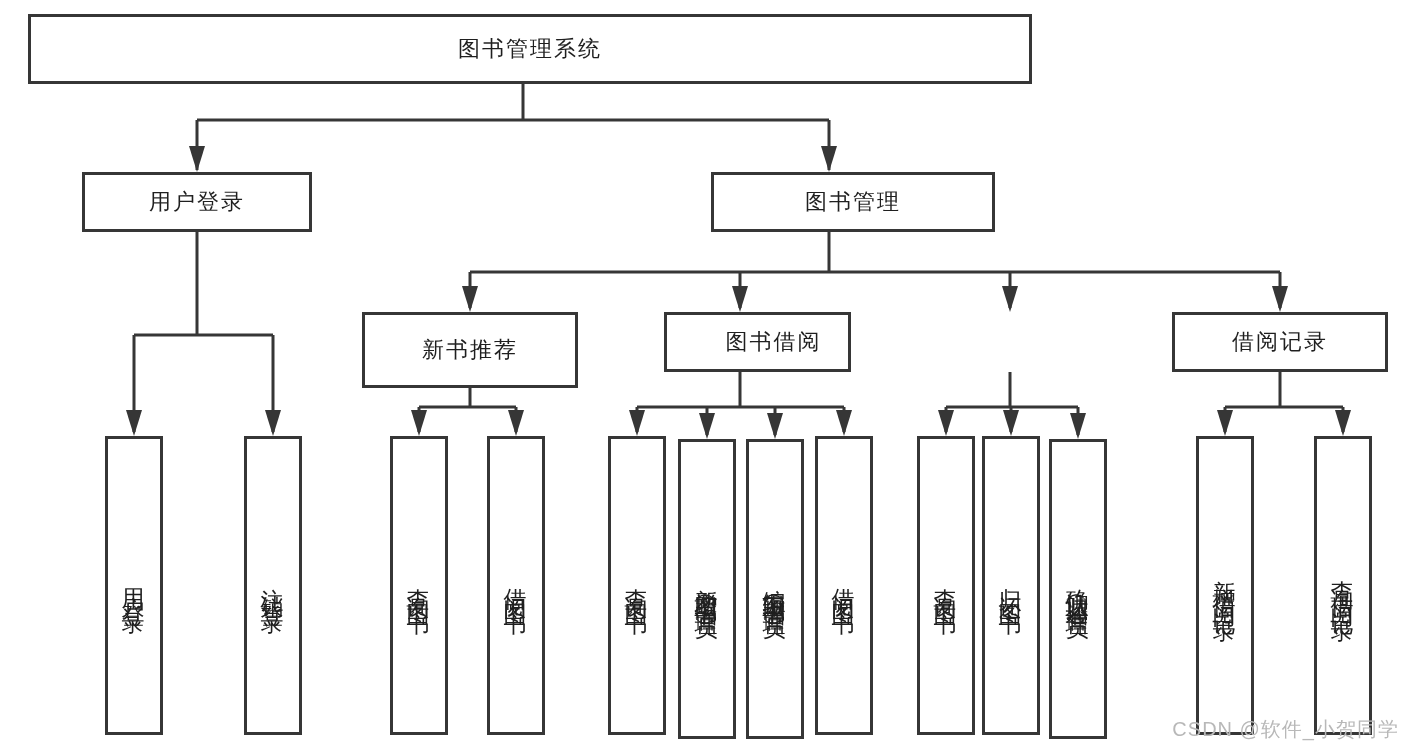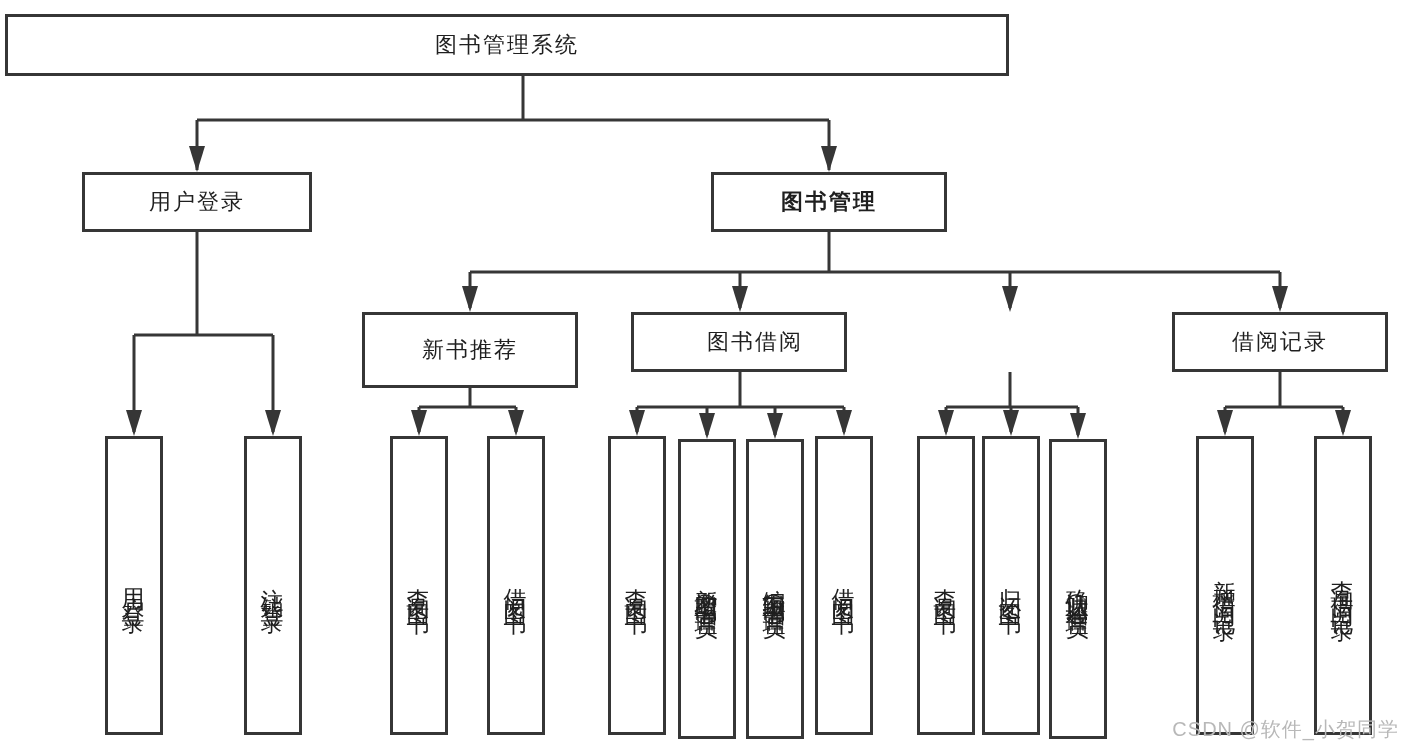--- a/index.html
+++ b/index.html
@@ -63,27 +63,27 @@
     <path d="M1010 372 V407 M946 407 H1078 M946 407 V432 M1011 407 V432 M1078 407 V435"></path>
     <polygon points="938,410 954,410 946,436"></polygon>
     <polygon points="1003,410 1019,410 1011,436"></polygon>
     <polygon points="1070,413 1086,413 1078,439"></polygon>
 
     <path d="M1280 372 V407 M1225 407 H1343 M1225 407 V432 M1343 407 V432"></path>
     <polygon points="1217,410 1233,410 1225,436"></polygon>
     <polygon points="1335,410 1351,410 1343,436"></polygon>
   </svg>
 
-  <div class="node" style="left:5px; top:14px; width:1004px; height:62px;">图书管理系统</div>
+  <div class="node" style="left:28px; top:14px; width:1004px; height:70px;">图书管理系统</div>
 
   <div class="node" style="left:82px; top:172px; width:230px; height:60px;">用户登录</div>
-  <div class="node" style="left:711px; top:172px; width:236px; height:60px;font-weight:bold;">图书管理</div>
+  <div class="node" style="left:711px; top:172px; width:284px; height:60px;">图书管理</div>
 
   <div class="node" style="left:362px; top:312px; width:216px; height:76px;">新书推荐</div>
-  <div class="node" style="left:631px; top:312px; width:216px; height:60px;padding-left:32px;">图书借阅</div>
+  <div class="node" style="left:664px; top:312px; width:187px; height:60px;padding-left:32px;">图书借阅</div>
   <div class="node" style="left:1172px; top:312px; width:216px; height:60px;">借阅记录</div>
 
   <div class="node v" style="left:105px; top:436px; width:58px; height:299px;">用户登录</div>
   <div class="node v" style="left:244px; top:436px; width:58px; height:299px;">注销登录</div>
 
   <div class="node v" style="left:390px; top:436px; width:58px; height:299px;">查询图书</div>
   <div class="node v" style="left:487px; top:436px; width:58px; height:299px;">借阅图书</div>
 
   <div class="node v" style="left:608px; top:436px; width:58px; height:299px;">查询图书</div>
   <div class="node v v-tight" style="left:678px; top:439px; width:58px; height:300px;">新增图书（管理员）</div>

